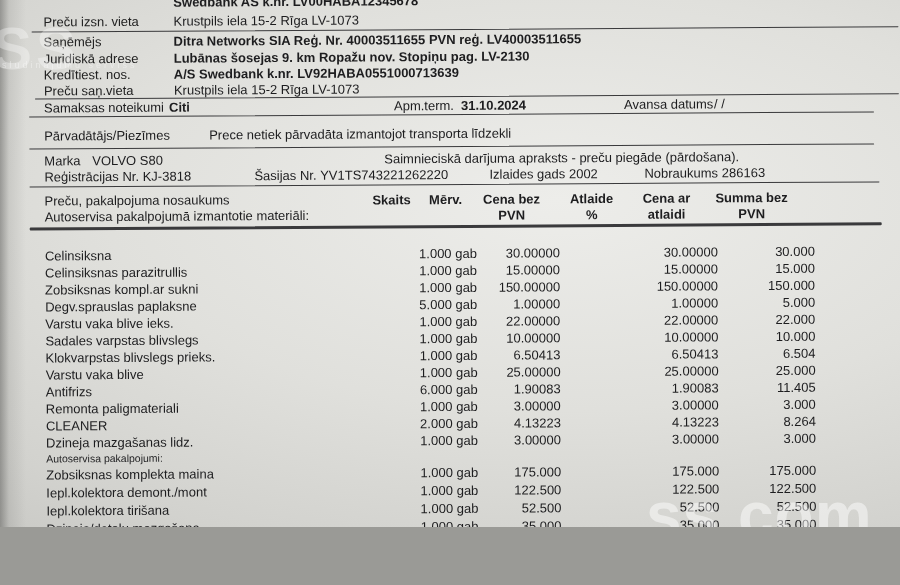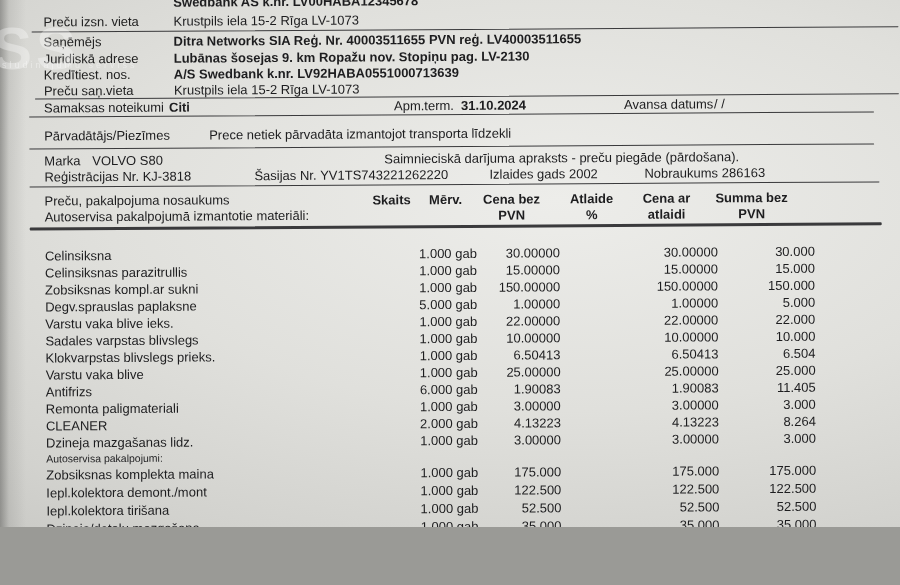--- a/index.html
+++ b/index.html
@@ -34,20 +34,21 @@
   .wm-brand{left:646px;top:478px;font-size:64px;letter-spacing:1px;color:rgba(255,255,255,.48)}
   .wm-tag{left:650px;top:546px;font-size:12.5px;letter-spacing:5.5px;color:rgba(255,255,255,.55);font-weight:normal;white-space:nowrap}
 </style>
 </head>
 <body>
 
 <div class="photo">
 
   <div class="wm wm-corner">SS</div>
   <div class="wm wm-corner-tag">sludinājumu serviss</div>
+  <div class="wm wm-brand">ss.com</div>
   <div class="wm wm-tag">sludinājumu serviss</div>
 
   <div class="sheet">
 
     <div class="abs b" style="left:175px;top:-7px">Swedbank AS k.nr. LV00HABA12345678</div>
 
     <div id="header-rows">
         <div class="abs" style="top: 12px; left: 0px;">
           <span class="abs lbl" style="left: 45px;">Preču izsn. vieta</span>
           <span class="abs" style="left: 175px;">Krustpils iela 15-2 Rīga  LV-1073</span>

